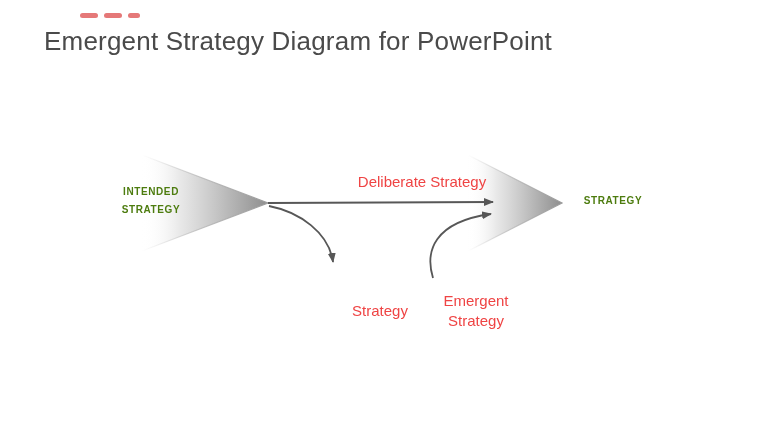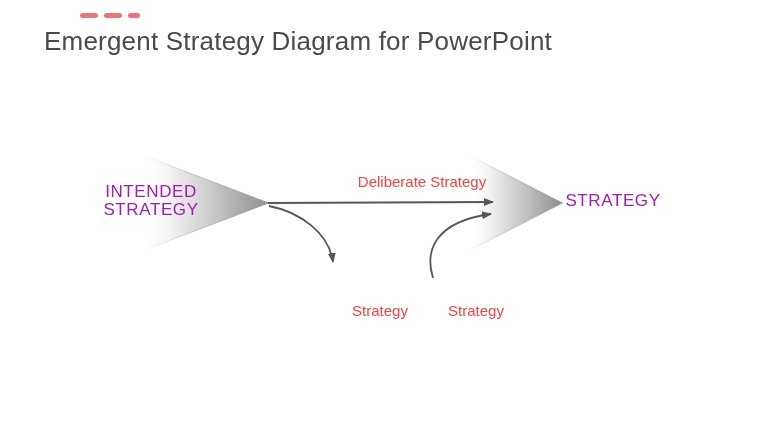--- a/index.html
+++ b/index.html
@@ -52,25 +52,25 @@
   .label {
     position: absolute;
     transform: translate(-50%, -50%);
     text-align: center;
     white-space: nowrap;
     color: #5a5a5a;
   }
   .label span { display: block; }
 
   .label.stage {
-    font-weight: normal;
-    font-size: 17px;
+    font-weight: bold;
+    font-size: 10px;
     line-height: 18px;
     letter-spacing: 0.6px;
-    color: #a21caf;
+    color: #4d7c0f;
   }
   .label.intended { left: 151px; top: 201px; }
   .label.realized { left: 613px; top: 201px; }
 
   .label.flow {
     font-size: 15px;
     line-height: 20px;
     color: #ef4444;
     margin-left: 40px;
   }
@@ -129,16 +129,17 @@
     <span>STRATEGY</span>
   </div>
 
   <div class="label flow deliberate">Deliberate Strategy</div>
 
   <div class="label flow unrealized">
     <span>Strategy</span>
   </div>
 
   <div class="label flow emergent">
+    <span>Emergent</span>
     <span>Strategy</span>
   </div>
 
 </div>
 
 </body></html>

